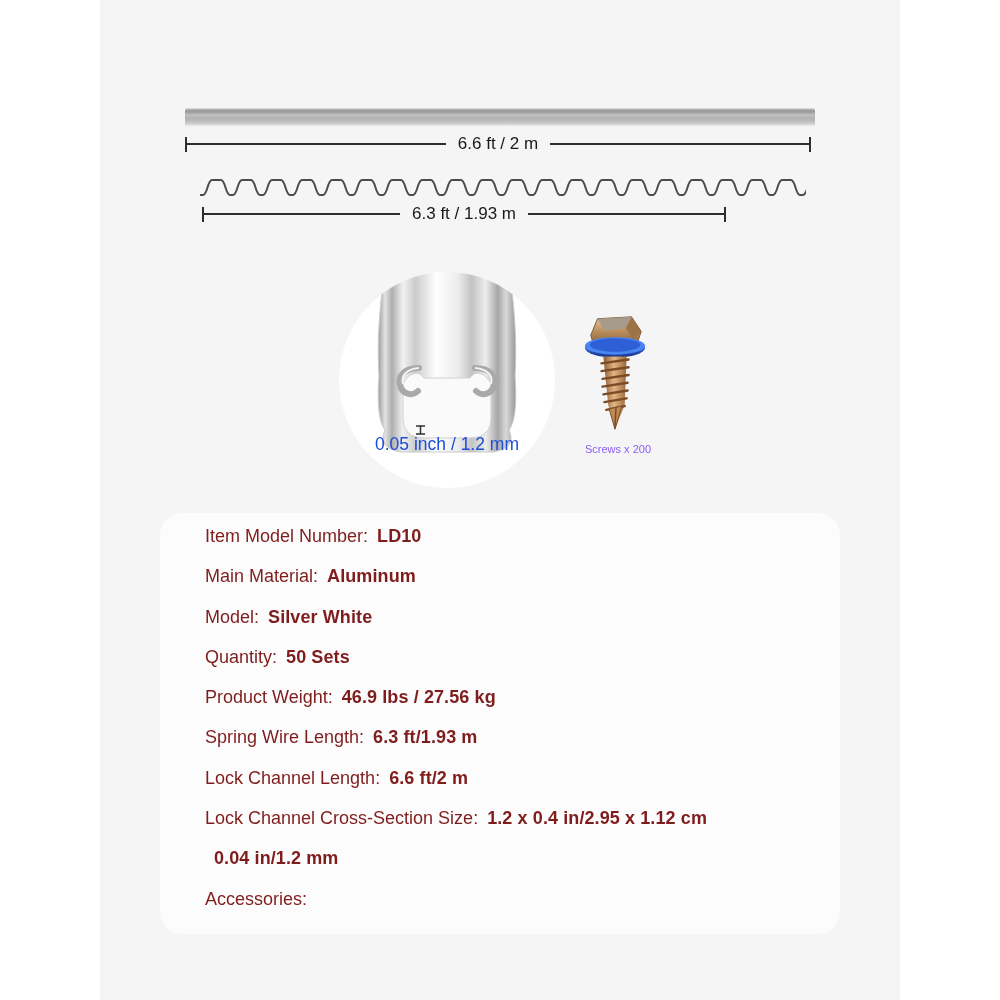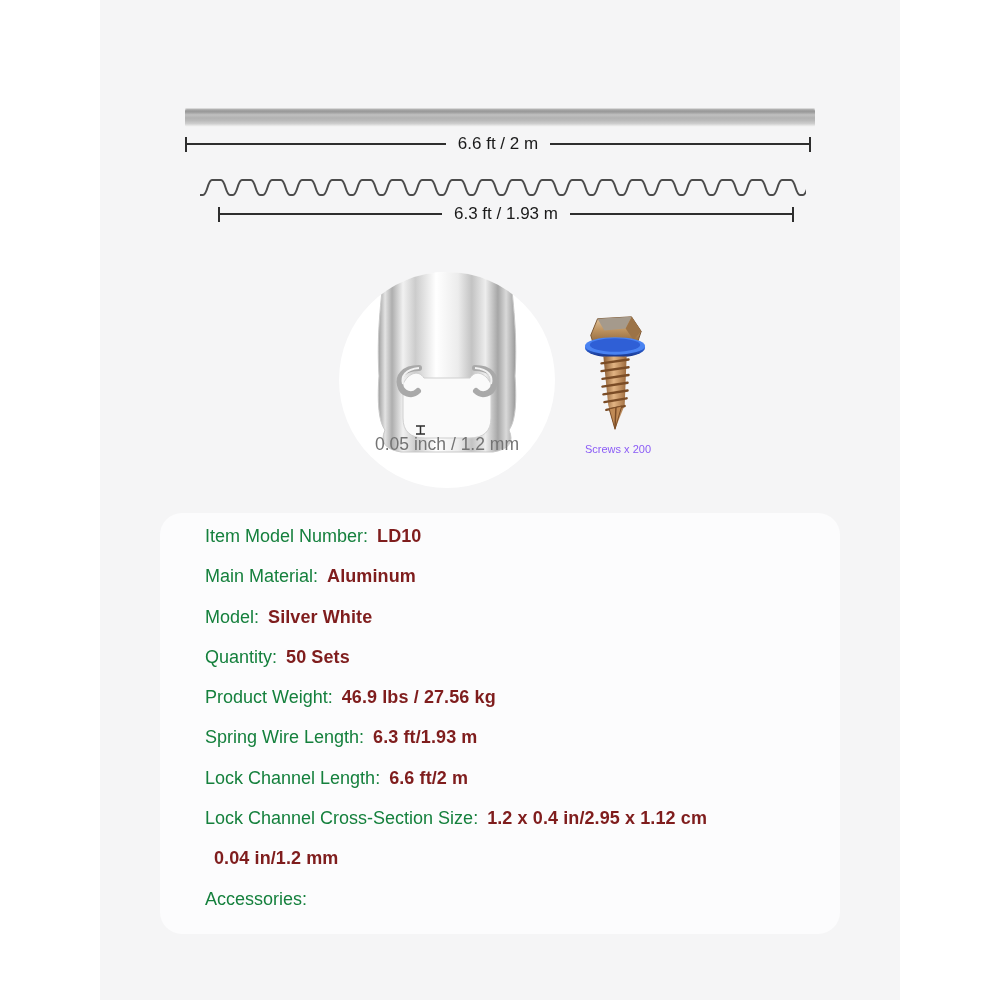--- a/index.html
+++ b/index.html
@@ -11,37 +11,37 @@
   .rail { position:absolute; left:185px; top:108px; width:630px; height:19px; border-radius:2px;
     background:linear-gradient(180deg,#f0f0f0 0%,#a6a6a6 9%,#989898 20%,#c0c0c0 36%,#b2b2b2 52%,#bababa 66%,#cdcdcd 82%,#f2f2f2 97%);
     box-shadow:inset 0 1px 0 #d8d8d8; }
 
   
   .dim { position:absolute; display:flex; align-items:center; height:18px; color:#1a1a1a; font-size:17px; font-weight:500; white-space:nowrap; }
   .dim .tick { width:2px; height:15px; background:#2e2e2e; flex:0 0 auto; }
   .dim .line { flex:1 1 auto; height:2px; background:#2e2e2e; }
   .dim .txt { padding:0 12px; }
   .dim1 { left:185px; top:135px; width:626px; }
-  .dim2 { left:218px; top:205px; width:576px;justify-content:flex-end; }
+  .dim2 { left:202px; top:205px; width:524px; }
 
   .wave-wrap { position:absolute; left:200px; top:175px; width:606px; height:25px; }
 
   
   .inset { position:absolute; left:339px; top:272px; width:216px; height:216px; border-radius:50%; background:#ffffff; }
   .inset svg { position:absolute; left:0; top:0; }
-  .inset-label { position:absolute; left:0; right:0; top:162px; text-align:center; font-size:17.5px; color:#737373; }
+  .inset-label { position:absolute; left:0; right:0; top:162px; text-align:center; font-size:17.5px; color:#1d4ed8; }
 
   
   .screw { position:absolute; left:583px; top:311px; }
   .screw-label { position:absolute; left:553px; top:443px; width:130px; text-align:center; font-size:11px; color:#8b5cf6; }
 
   
   .card { position:absolute; left:160px; top:513px; width:680px; height:421px; background:#fcfcfd; border-radius:22px; padding:13px 30px 0 45px; }
   .spec-row { display:flex; align-items:baseline; height:40.3px; font-size:18px; white-space:nowrap; }
-  .spec-label { color:#15803d; }
+  .spec-label { color:#7f1d1d; }
   .spec-value { color:#7f1d1d; font-weight:700; margin-left:9px; letter-spacing:.1px; }
 </style>
 </head>
 <body>
 
 <div class="page">
   <div class="band"></div>
 
   <div class="rail"></div>
 

